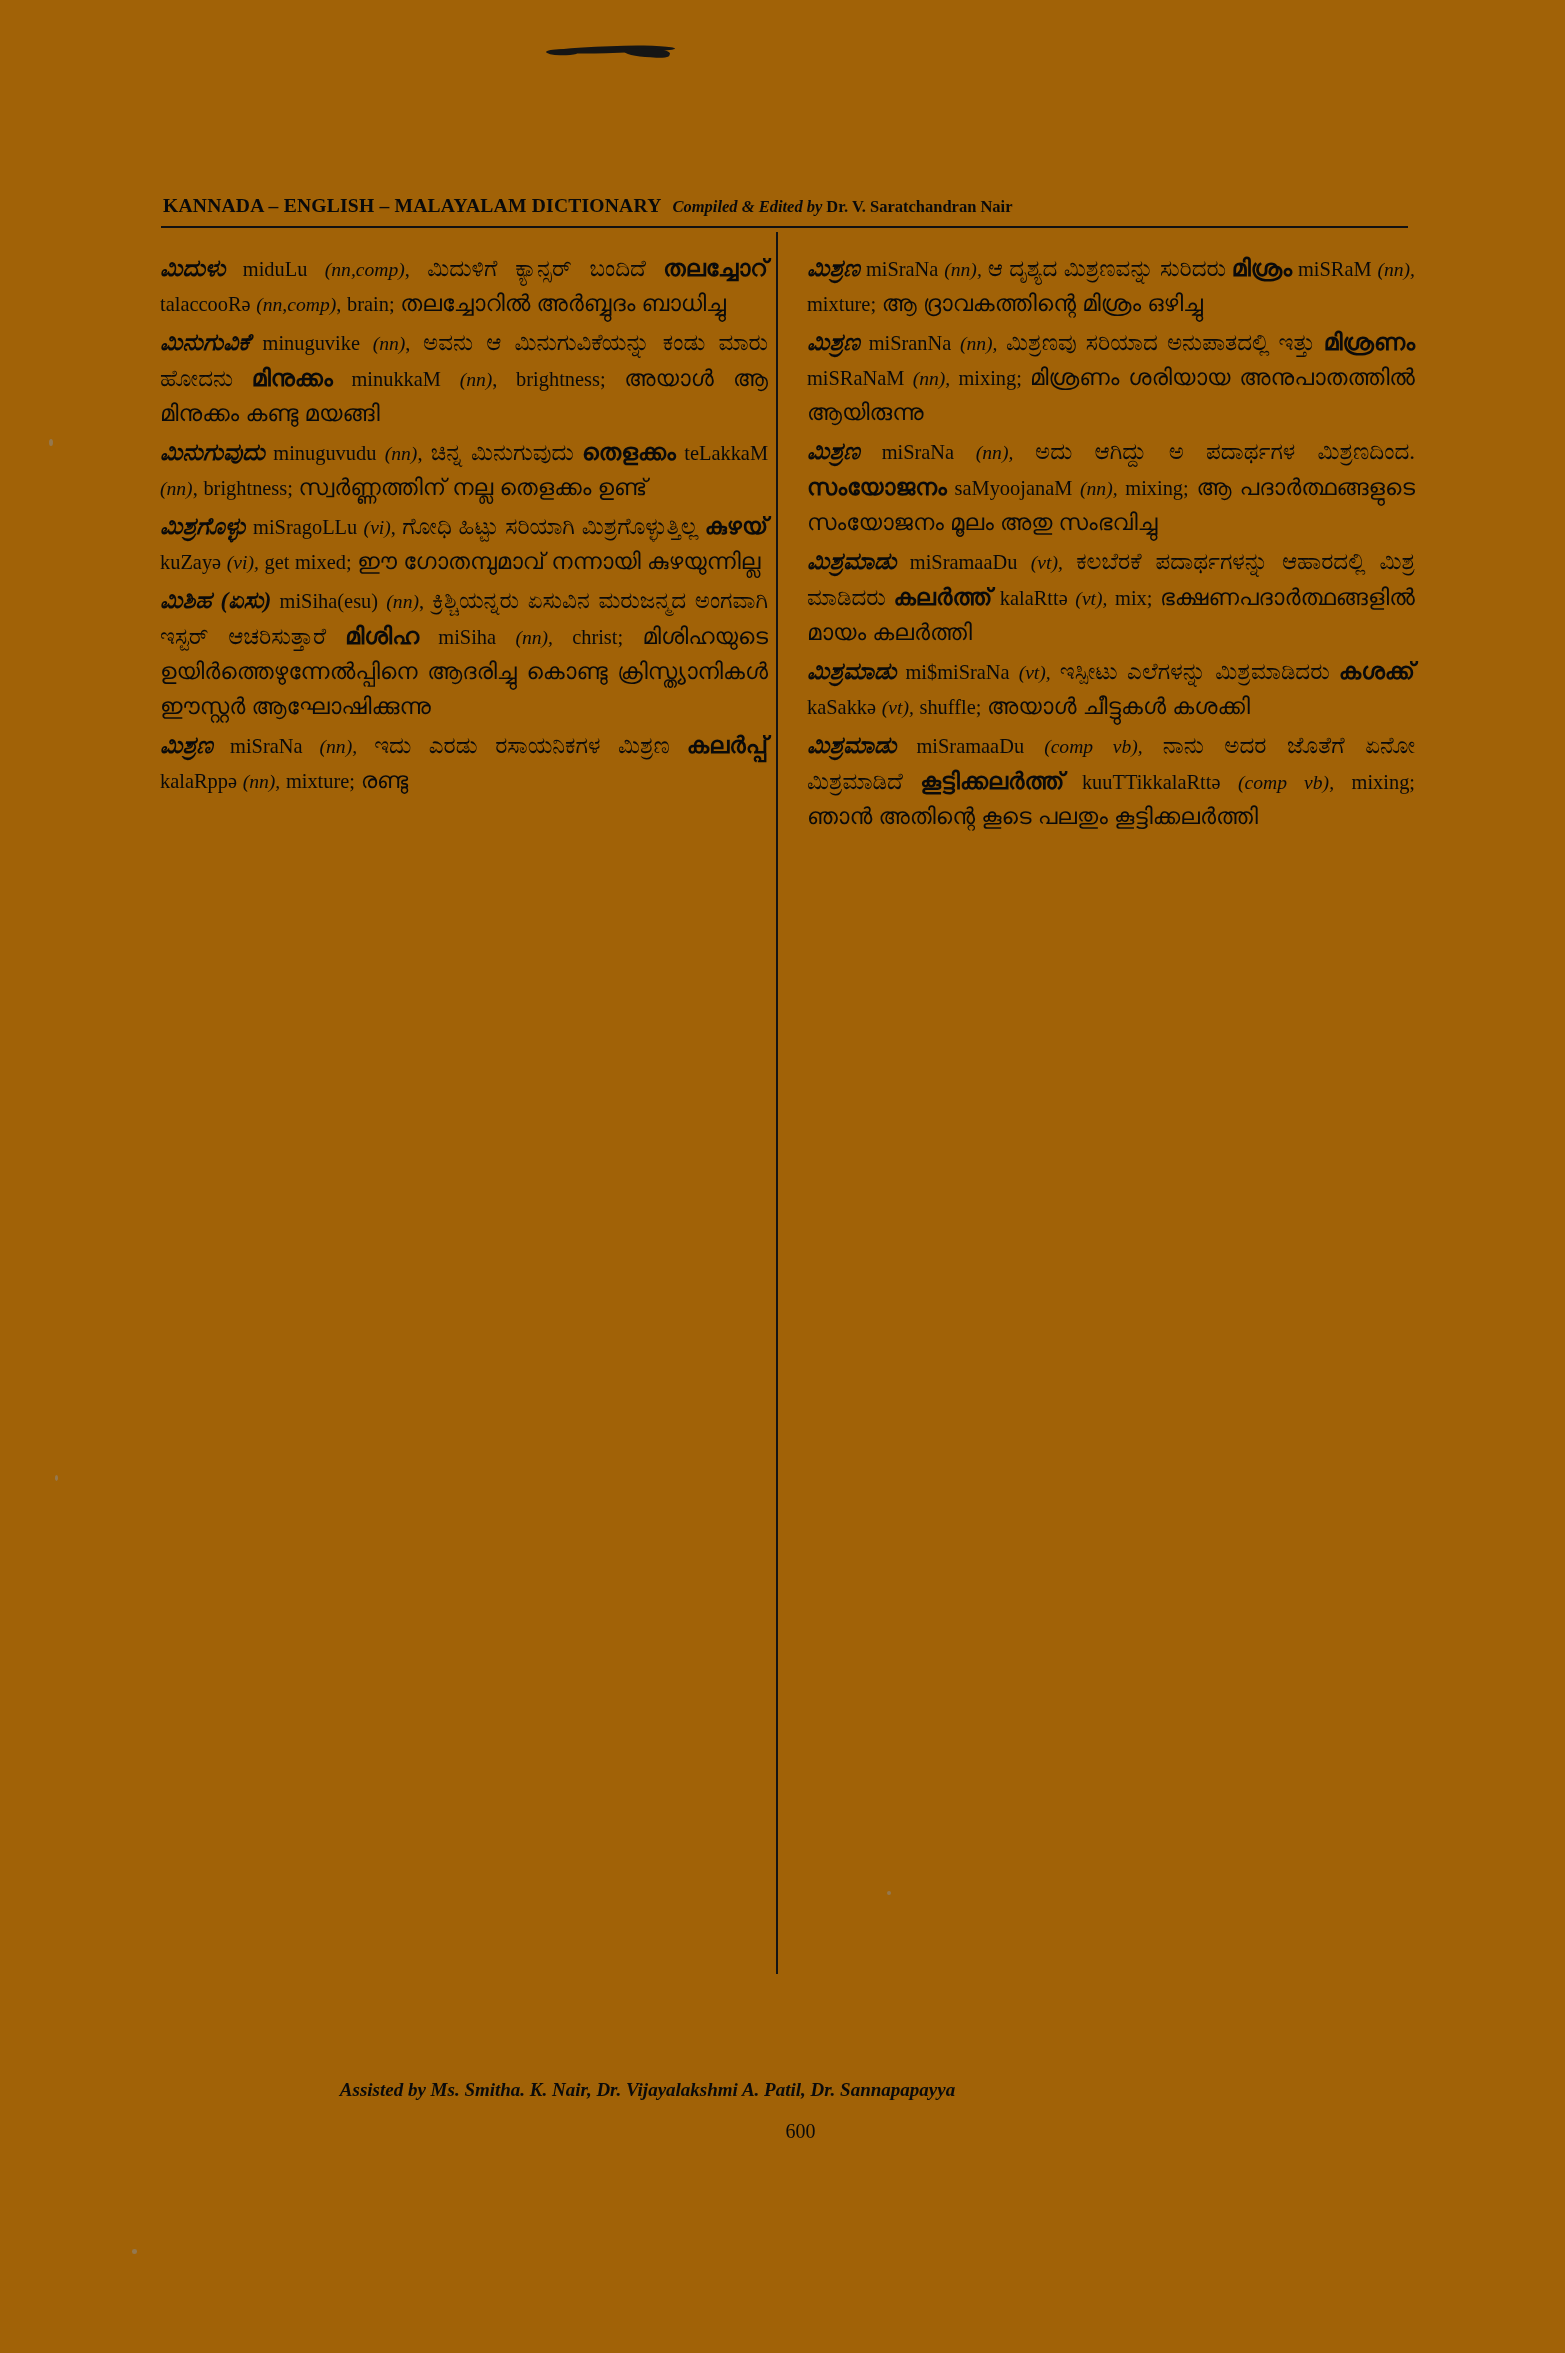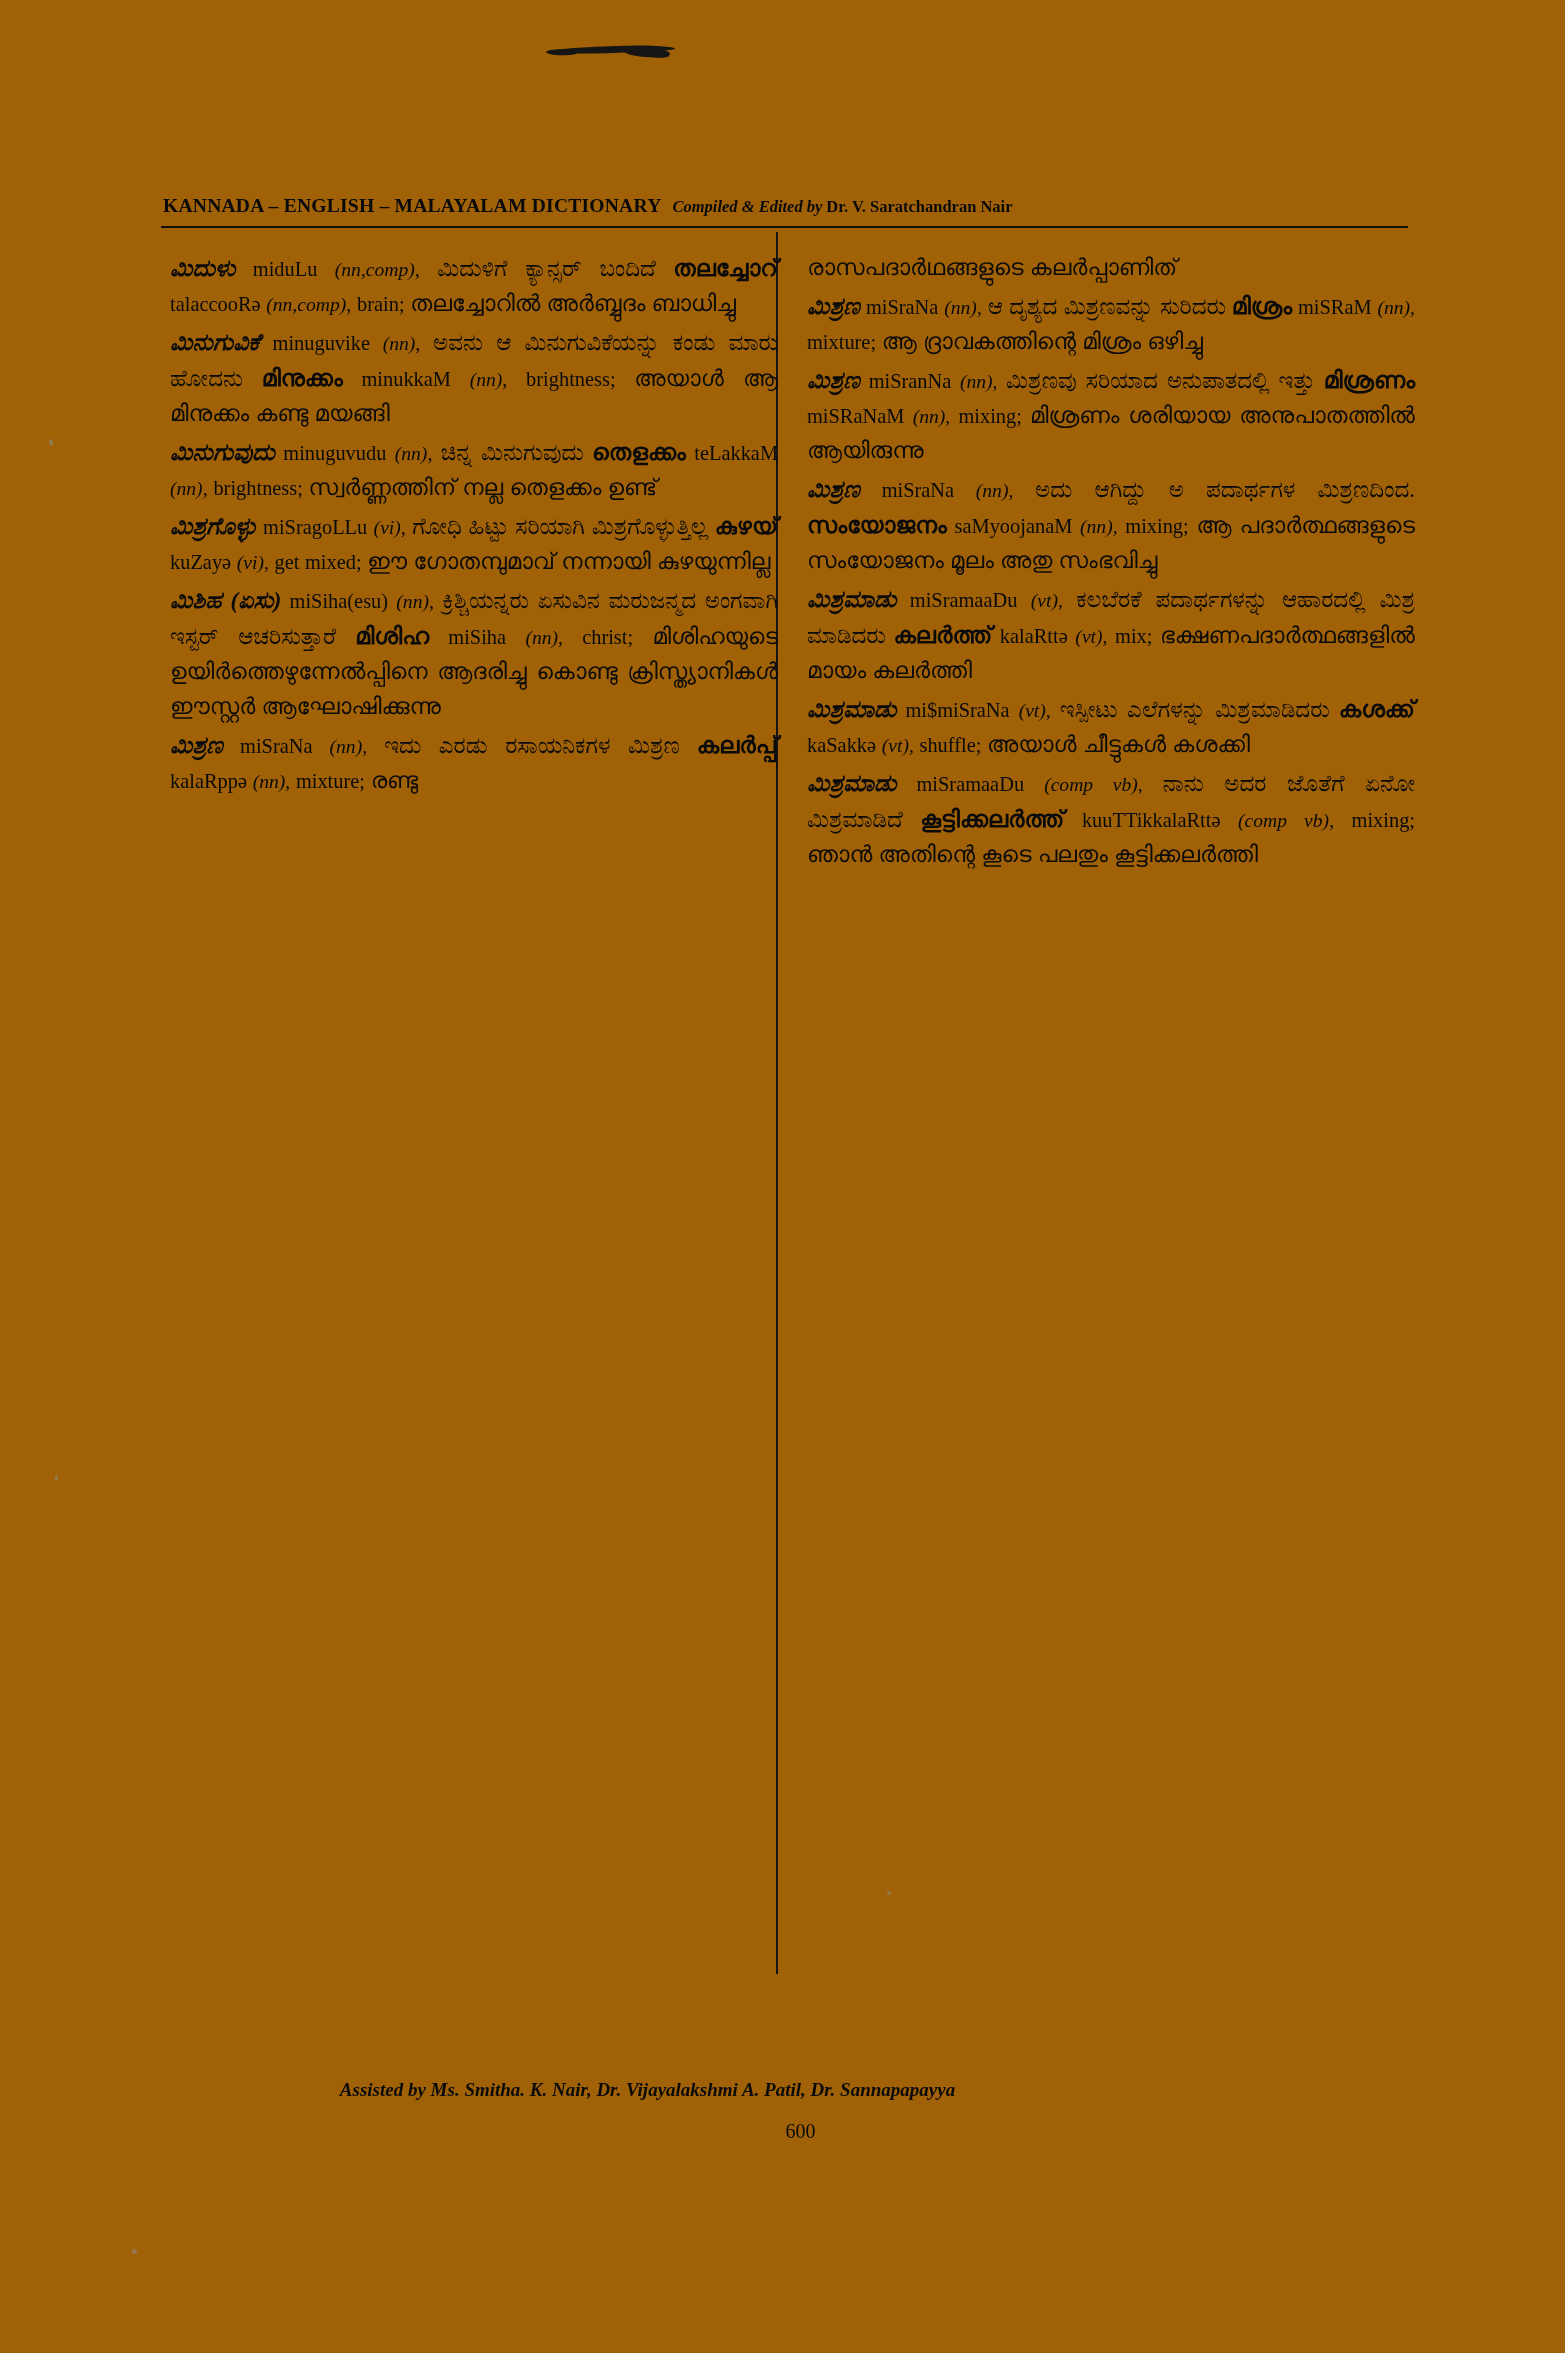--- a/index.html
+++ b/index.html
@@ -108,21 +108,21 @@
     height: 1742px;
     background: #141414;
   }
 
   
   .column {
     position: absolute;
     top: 251px;
     width: 608px;
   }
-  #col-left  { left: 170px;  }
+  #col-left  { left: 160px;  }
   #col-right { left: 807px; }
 
   .entry {
     margin: 0 0 3.1px 0;
     text-align: justify;
     text-justify: inter-word;
     font-size: 21px;
     line-height: 1.52;
     word-spacing: 0.4px;
   }
@@ -268,23 +268,20 @@
       <span class="translit">kalaRppə</span>
       <span class="pos">(nn),</span>
       <span class="en">mixture;</span>
       <span class="ml">രണ്ടു</span>
     </p>
 
   </div>
 
   <div class="column" id="col-right">
 
-    <p class="entry">
-      <span class="ml">രാസപദാർഥങ്ങളുടെ കലർപ്പാണിത്</span>
-    </p>
 
     <p class="entry">
       <span class="kn-head">ಮಿಶ್ರಣ</span>
       <span class="translit">miSraNa</span>
       <span class="pos">(nn),</span>
       <span class="kn">ಆ ದೃಶ್ಯದ ಮಿಶ್ರಣವನ್ನು ಸುರಿದರು</span>
       <span class="ml-head">മിശ്രം</span>
       <span class="translit">miSRaM</span>
       <span class="pos">(nn),</span>
       <span class="en">mixture;</span>

